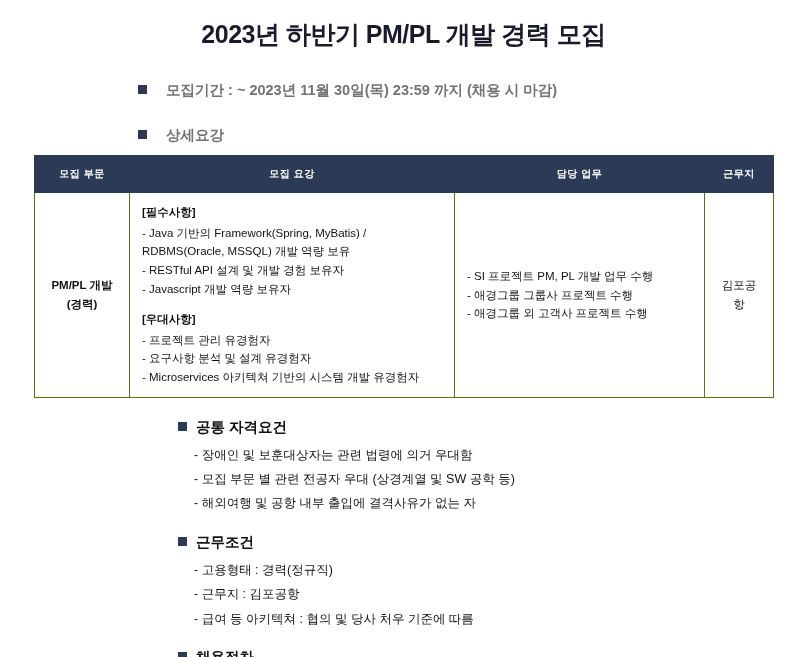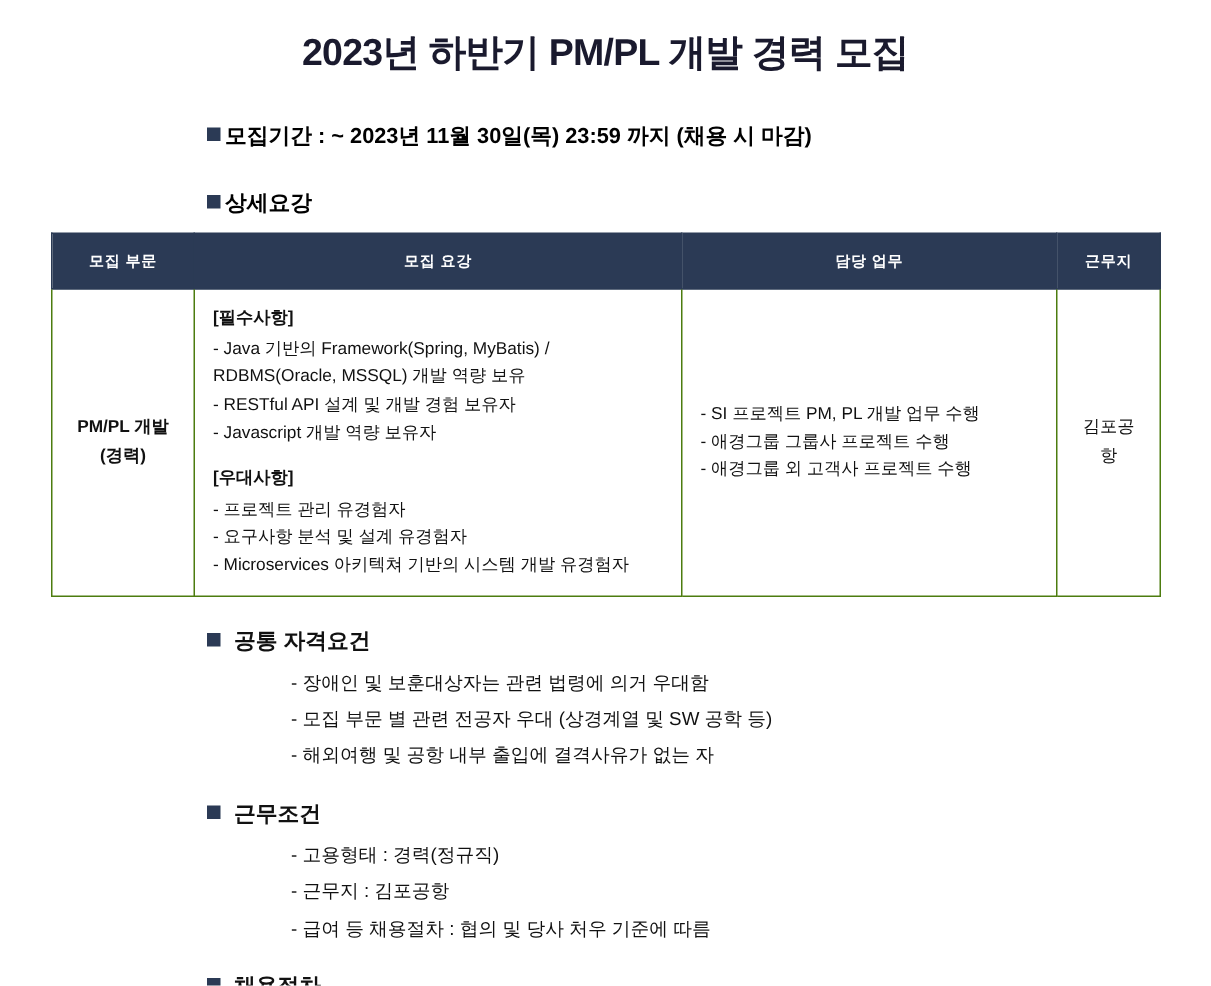--- a/index.html
+++ b/index.html
@@ -28,24 +28,24 @@
     letter-spacing: -0.5px;
     margin: 18px 0 0 0;
     padding: 0;
   }
   .indent-block {
     padding-left: 138px;
   }
   .bullet-line {
     display: flex;
     align-items: baseline;
-    gap: 3px;
+    gap: 19px;
     font-size: 14.5px;
     font-weight: bold;
-    color: #000000;
+    color: #737373;
   }
   .sq {
     display: inline-block;
     width: 9px;
     height: 9px;
     background: #2b3a55;
     flex: 0 0 auto;
     position: relative;
     top: -1px;
   }
@@ -105,20 +105,21 @@
     padding-left: 138px;
   }
   .sec-head {
     display: flex;
     align-items: baseline;
     gap: 9px;
     font-size: 14.5px;
     font-weight: bold;
     color: #111111;
     margin-bottom: 6px;
+    margin-left: 40px;
   }
   .sec + .sec {
     margin-top: 17px;
   }
   .sec-list {
     padding-left: 31px;
   }
   .sec-list div {
     font-size: 12.5px;
     color: #111111;
@@ -206,21 +207,21 @@
     </div>
 
     <div class="sec">
       <div class="sec-head">
         <span class="sq"></span>
         <span>근무조건</span>
       </div>
       <div class="sec-list">
         <div>- 고용형태 : 경력(정규직)</div>
         <div>- 근무지 : 김포공항</div>
-        <div>- 급여 등 채용절차 : 협의 및 당사 처우 기준에 따름</div>
+        <div>- 급여 등 아키텍쳐 : 협의 및 당사 처우 기준에 따름</div>
       </div>
     </div>
 
     <div class="sec">
       <div class="sec-head">
         <span class="sq"></span>
         <span>채용절차</span>
       </div>
 
     </div>

